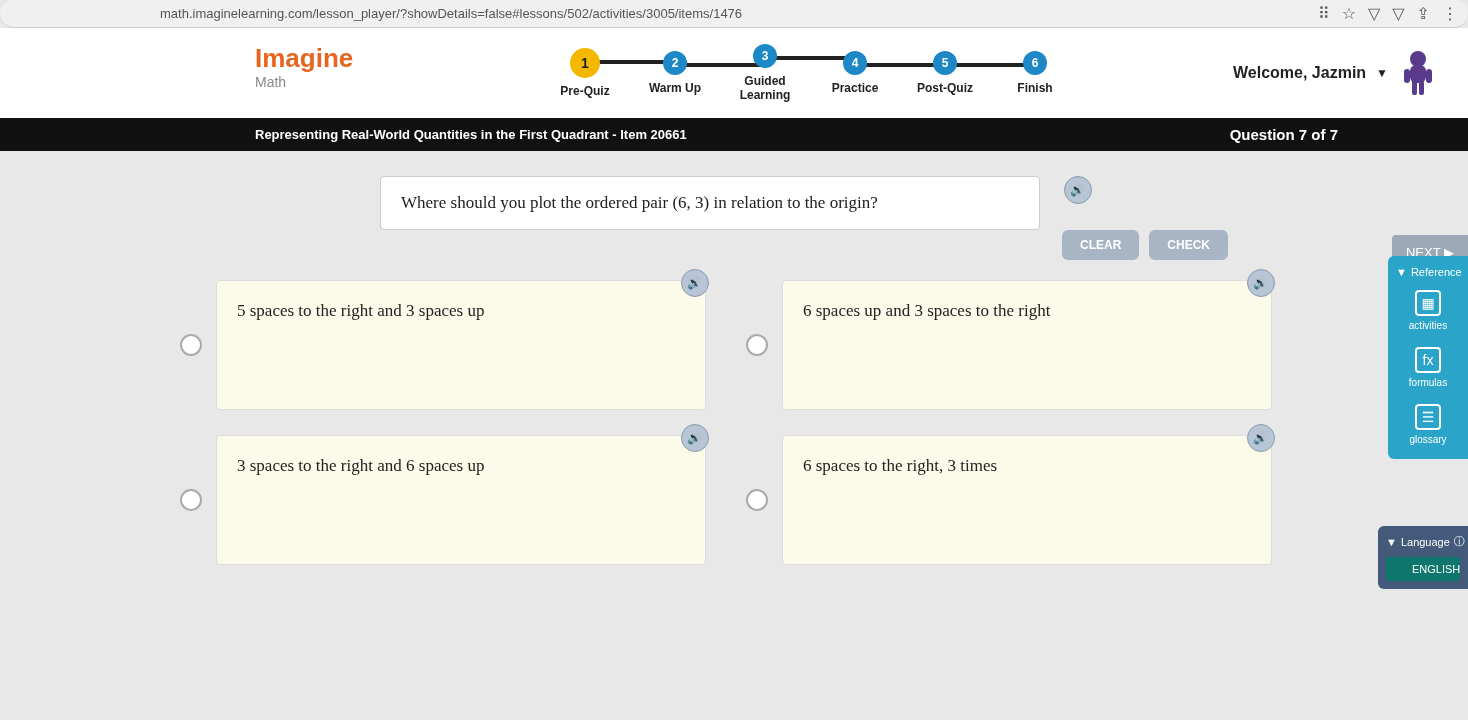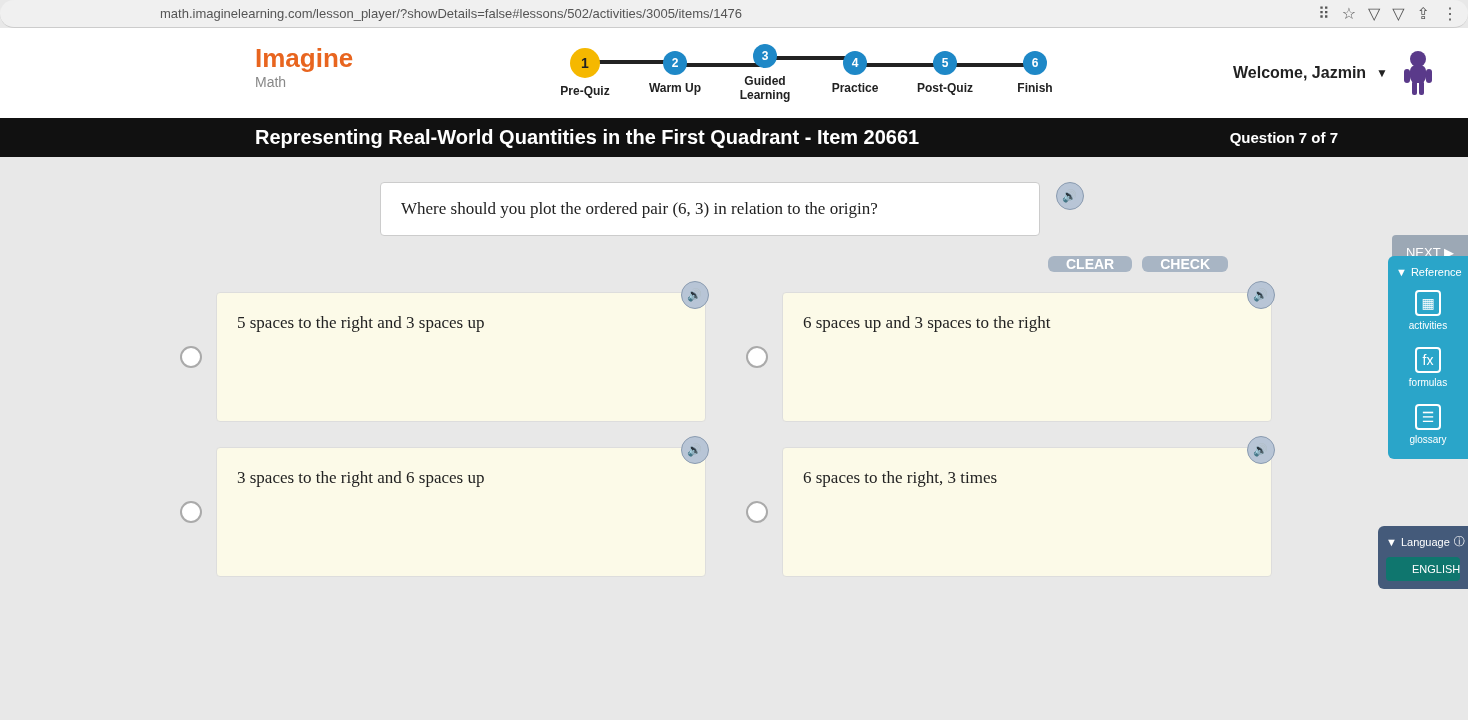--- a/index.html
+++ b/index.html
@@ -22,31 +22,31 @@
   .step-circle.blue { background: #1e88c7; }
   .step-label { font-size: 12px; color: #222; margin-top: 6px; text-align: center; font-weight: bold; }
   .step-line { position: absolute; top: 12px; left: 50%; width: 90px; height: 4px; background: #222; z-index: 1; }
   .step-wrap:last-child .step-line { display: none; }
   
   .welcome { margin-left: auto; display: flex; align-items: center; gap: 10px; font-weight: bold; color: #222; justify-content: space-between; }
   .welcome-caret { font-size: 12px; }
   .avatar { width: 40px; height: 48px; }
   
   .title-bar { background: #111; color: #fff; display: flex; align-items: center; padding: 8px 30px 8px 255px; font-weight: bold; }
-  .lesson-title { font-size: 20px; }
+  .lesson-title { font-size: 13px; }
   .question-counter { margin-left: auto; font-size: 15px; font-weight: bold; margin-right: 100px; }
   
   .content-area { padding: 25px 200px 0 180px; position: relative; }
   
-  .question-row { display: flex; align-items: flex-start; gap: 16px; margin-left: 200px; margin-bottom: 20px; }
+  .question-row { display: flex; align-items: flex-start; gap: 24px; margin-left: 200px; }
   .question-box { background: #fff; border: 1px solid #ccc; border-radius: 4px; padding: 16px 20px; font-size: 17px; color: #222; width: 660px; font-family: Georgia, serif; }
   .audio-btn { width: 28px; height: 28px; border-radius: 50%; background: #b8c5d6; border: 1px solid #8a9bb0; display: flex; align-items: center; justify-content: center; cursor: pointer; font-size: 12px; }
   
   .action-row { display: flex; justify-content: flex-end; gap: 10px; padding-right: 40px; margin-bottom: 20px; }
-  .action-btn { padding: 0 18px; border-radius: 6px; background: #a8b5c4; color: #fff; border: none; font-size: 14px; font-weight: bold; cursor: pointer; }
+  .action-btn { padding: 8px 18px; border-radius: 6px; background: #a8b5c4; color: #fff; border: none; font-size: 12px; font-weight: bold; cursor: pointer; }
   
   .answers { display: grid; grid-template-columns: 1fr 1fr; gap: 25px 40px; }
   .answer-cell { display: flex; align-items: center; gap: 14px; }
   .radio-circle { width: 22px; height: 22px; border: 2px solid #aaa; border-radius: 50%; background: #fff; flex-shrink: 0; cursor: pointer; }
   .answer-box { position: relative; background: #fcfae8; border: 1px solid #ddd; border-radius: 4px; padding: 20px; width: 490px; min-height: 130px; font-family: Georgia, serif; font-size: 17px; color: #222; }
   .answer-audio { position: absolute; top: -12px; right: -4px; }
   
   .side-next { position: absolute; right: 0; top: 195px; background: #9ca8b5; color: #fff; padding: 10px 14px; font-size: 13px; font-weight: normal; border-radius: 4px 0 0 4px; margin-top: 40px; }
   
   .ref-panel { position: absolute; right: 0; top: 256px; width: 80px; background: #2aa5c9; color: #fff; border-radius: 6px 0 0 6px; padding: 6px 4px; }

